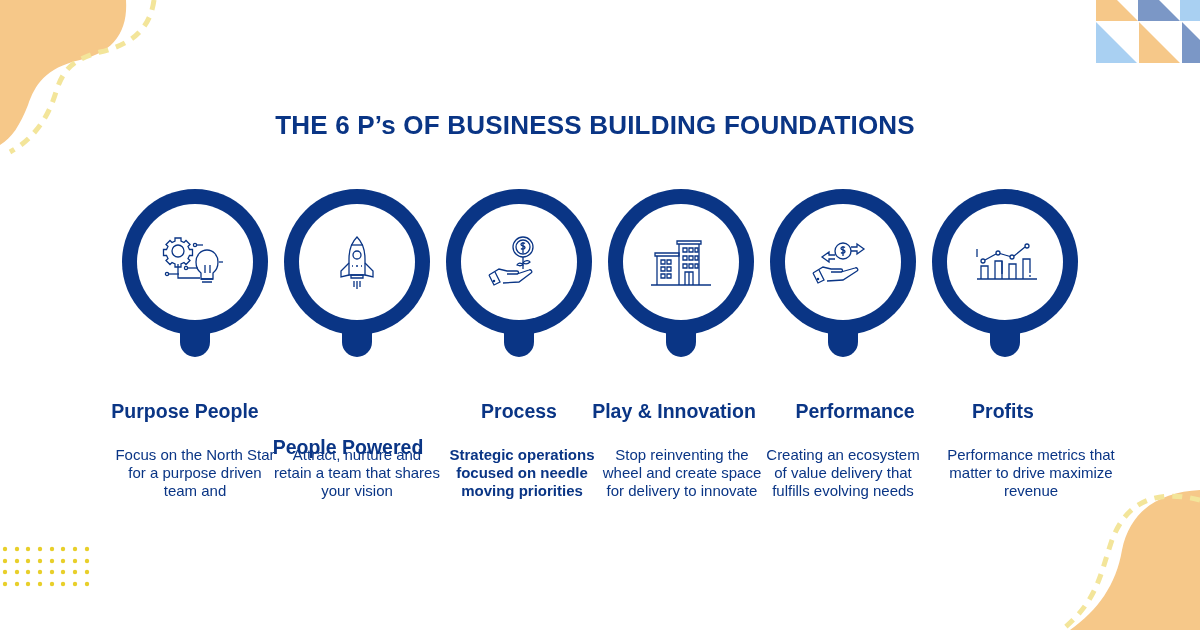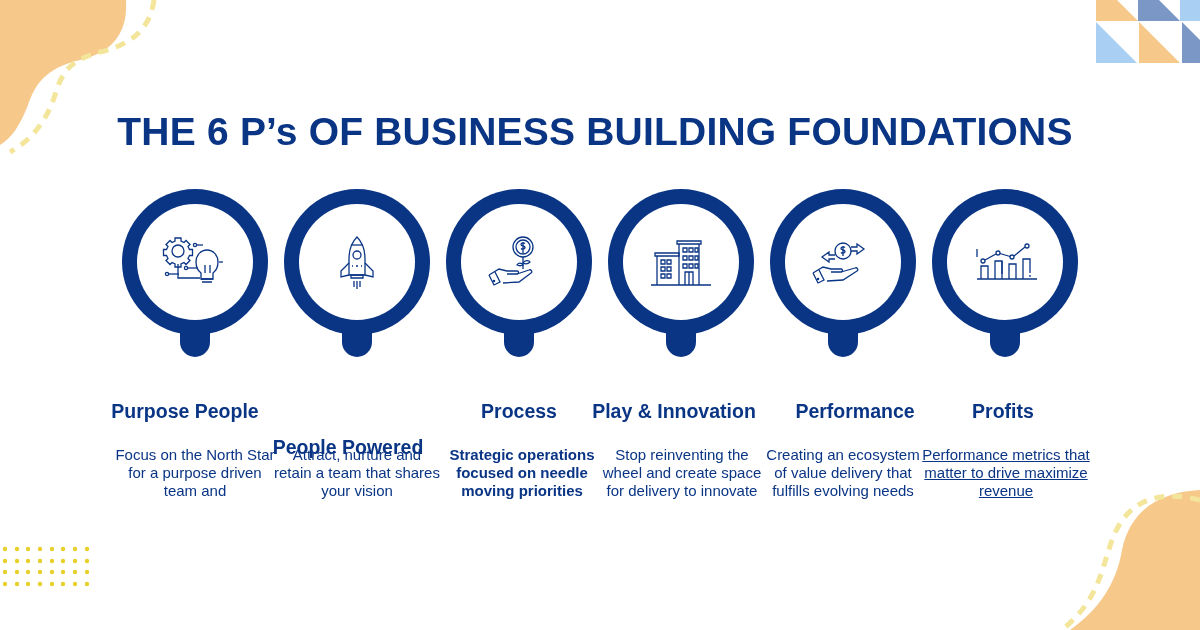--- a/index.html
+++ b/index.html
@@ -3,23 +3,23 @@
 <meta charset="utf-8">
 <style>
   html, body { margin: 0; padding: 0; }
   body {
     width: 1200px; height: 630px; position: relative; overflow: hidden;
     background: #ffffff;
     font-family: "Liberation Sans", "DejaVu Sans", sans-serif;
   }
   .deco { position: absolute; left: 0; top: 0; }
   .title {
-    position: absolute; left: 0; top: 84px; width: 1190px;
+    position: absolute; left: 0; top: 93px; width: 1190px;
     text-align: center; color: #0a3585;
-    font-weight: 700; font-size: 39px; letter-spacing: 0.2px;
+    font-weight: 700; font-size: 26px; letter-spacing: 0.2px;
     white-space: nowrap;
   }
   .pin {
     position: absolute; top: 189px; width: 146px; height: 170px;
   }
   .pin .ring {
     position: absolute; left: 0; top: 0; width: 146px; height: 146px;
     border-radius: 50%; background: #0a3585;
   }
   .pin .inner {
@@ -211,13 +211,13 @@
       <path d="M31,26v18"></path>
       <circle cx="12" cy="26" r="2"></circle>
         <circle cx="27" cy="18" r="2"></circle>
         <circle cx="41" cy="22" r="2"></circle>
         <circle cx="56" cy="11" r="2"></circle>
       <path d="M14,25l11-6M29,18.5l10,3M43,21l11-9"></path>
     </svg>
   </div>
 </div>
 <div class="label" style="left:903px;">Profits</div>
-<div class="desc" style="left:921px;text-decoration:underline;">Performance metrics that matter to drive maximize revenue</div>
+<div class="desc" style="left:946px;">Performance metrics that matter to drive maximize revenue</div>
 
 </body></html>

